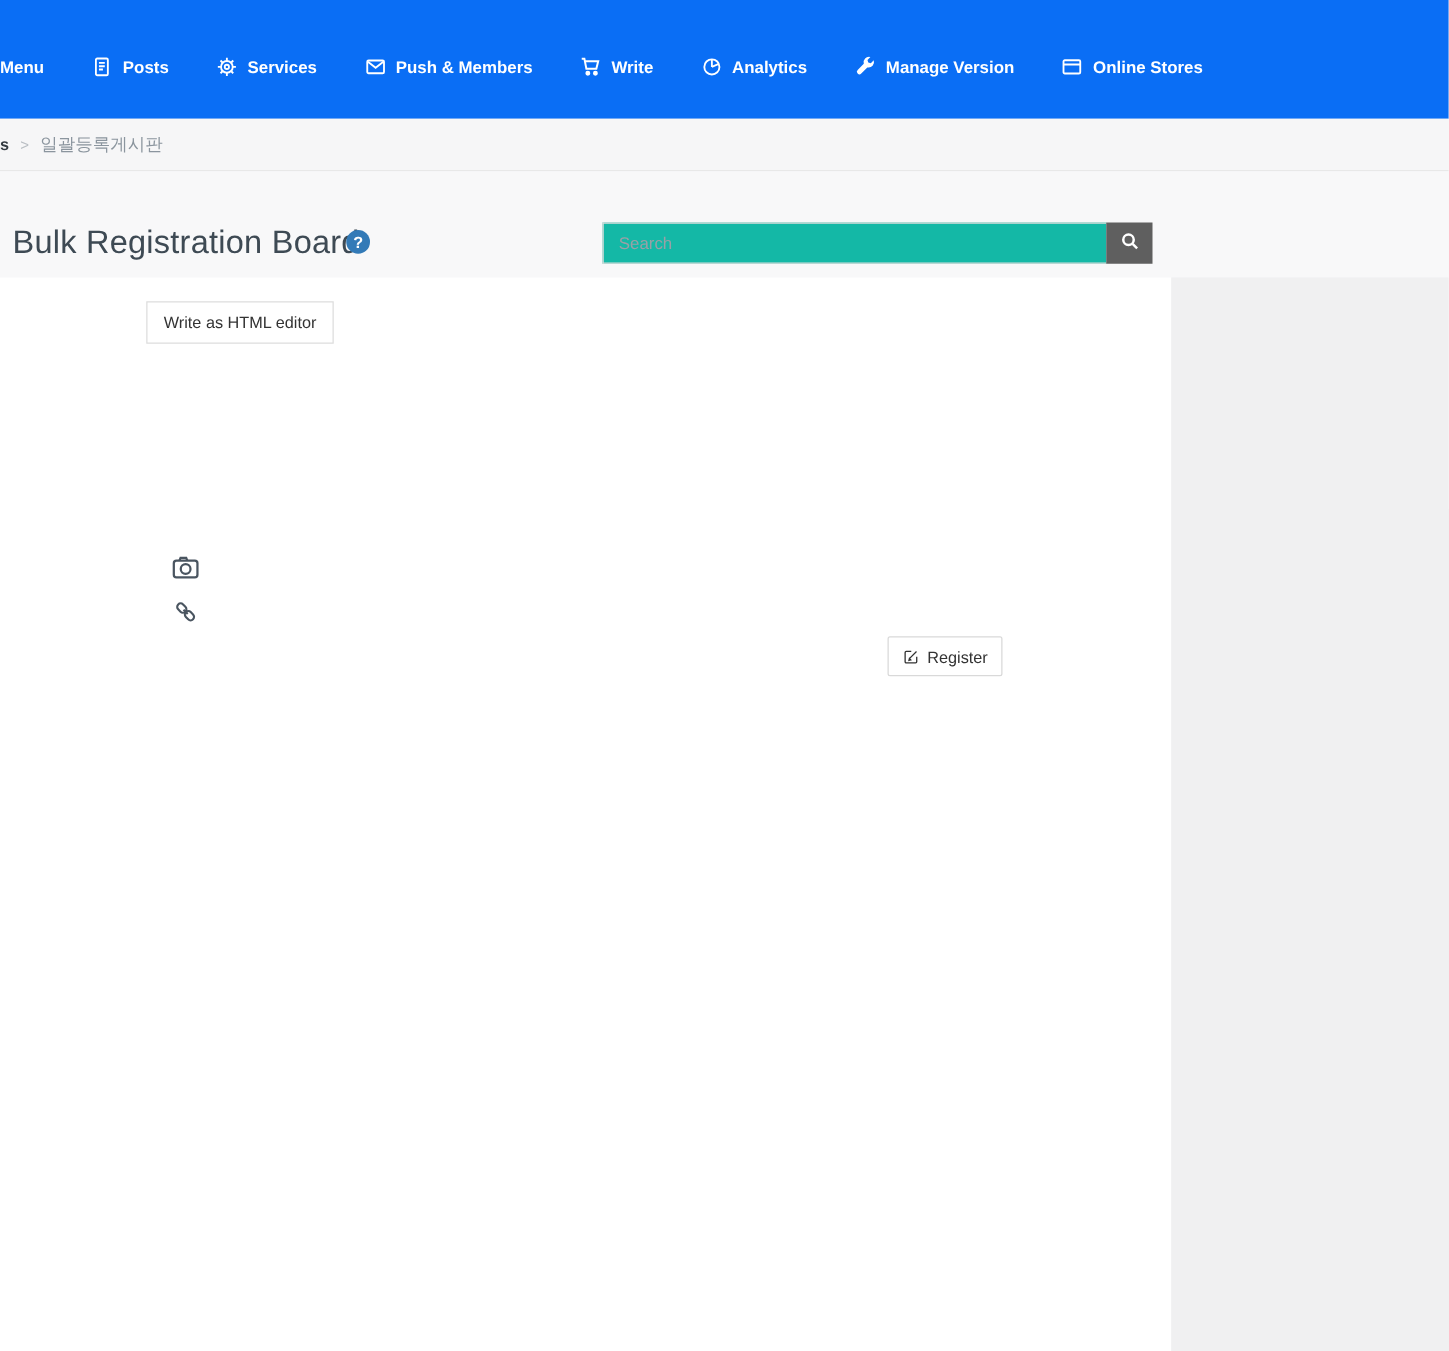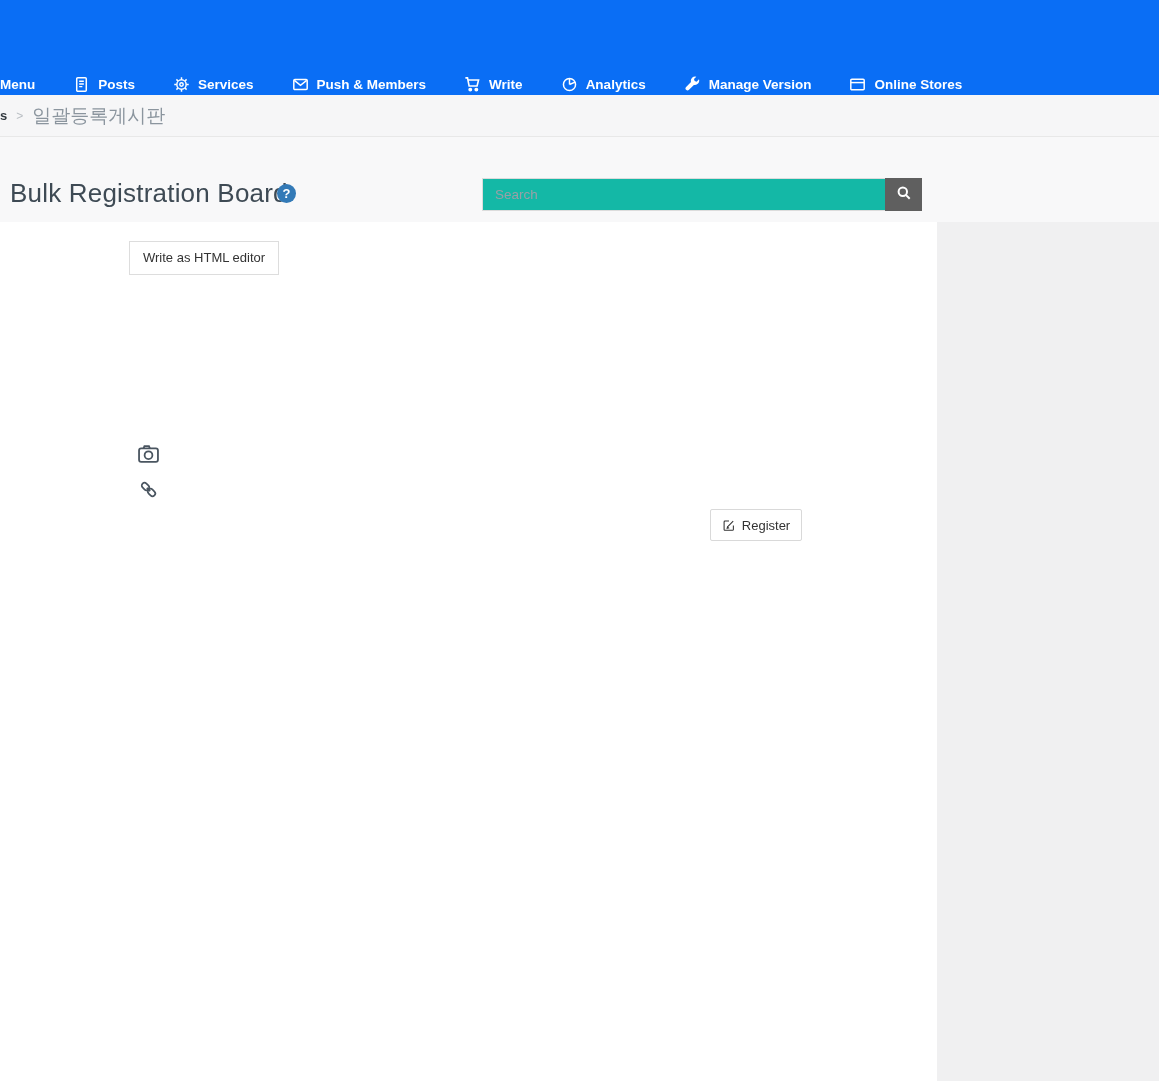--- a/index.html
+++ b/index.html
@@ -2,35 +2,35 @@
 <html><head>
 <meta charset="utf-8">
 <style>
   * { margin:0; padding:0; box-sizing:border-box; }
   html,body { width:1159px; height:1081px; overflow:hidden; background:#f7f7f8;
               font-family:"Liberation Sans", sans-serif; }
   .page { position:relative; width:1159px; height:1081px; }
 
   
   .topnav { position:absolute; left:0; top:0; width:1159px; height:95px;
-            background:#0a6ef5; display:flex; align-items:flex-end;
+            background:#0a6ef5; display:flex; align-items:center;
             padding-top:11px; gap:38px; overflow:hidden; }
   .nav-item { display:flex; align-items:center; gap:8px; color:#ffffff;
               font-size:13.5px; font-weight:700; white-space:nowrap; cursor:pointer;
               height:22px; }
   .nav-item svg { display:block; }
   .nav-item.first { margin-left:0; } 
 
   
   .crumbbar { position:absolute; left:0; top:95px; width:1159px; height:42px;
               background:#f6f6f7; border-bottom:1px solid #e8e8e8;
               display:flex; align-items:center; gap:9px; }
   .crumb-root { font-size:13px; font-weight:700; color:#333a40; margin-left:0; }
   .crumb-sep  { font-size:12px; color:#b9bec3; }
-  .crumb-cur  { font-size:19px; color:#8b959e; }
+  .crumb-cur  { font-size:14px; color:#8b959e; }
 
   
   .titlerow { position:absolute; left:0; top:137px; width:1159px; height:85px;
               background:#f8f8f9; }
   .page-title { position:absolute; left:10px; top:178px; font-size:26px;
                 font-weight:400; color:#3e4a54; letter-spacing:.2px; }
   .help-badge { position:absolute; left:277px; top:184px; width:19px; height:19px;
                 border-radius:50%; background:#337ab7; color:#fff; font-size:13px;
                 font-weight:700; text-align:center; line-height:19px; cursor:pointer; }
   .searchbox { position:absolute; left:482px; top:178px; width:403px; height:33px;
@@ -43,21 +43,21 @@
 
   
   .panel  { position:absolute; left:0; top:222px; width:937px; height:859px;
             background:#ffffff; }
   .gutter { position:absolute; left:937px; top:222px; width:222px; height:859px;
             background:#f0f0f1; }
 
   .editor-tab { position:absolute; left:117px; top:241px; width:150px; height:34px;
                 background:#ffffff; border:1px solid #dddddd; z-index:2;
                 font-size:13px; color:#333; line-height:32px; padding:0 13px;
-                cursor:pointer; white-space:nowrap;margin-left:12px; }
+                cursor:pointer; white-space:nowrap; }
   .editor-area { position:absolute; left:117px; top:274px; width:700px; height:149px;
                  border:1px solid #dbe0e0; background:#fff; resize:none; outline:none;
                  font-family:"Liberation Sans", sans-serif; font-size:14px;
                  color:#444; padding:9px 11px; }
   .editor-area::placeholder { color:#a3a3a3; }
 
   .icon-btn { position:absolute; background:none; border:none; cursor:pointer;
               color:#4a5560; padding:0; line-height:0; }
   .icon-btn.cam  { left:136px; top:442px; }
   .icon-btn.lnk  { left:138px; top:479px; }

